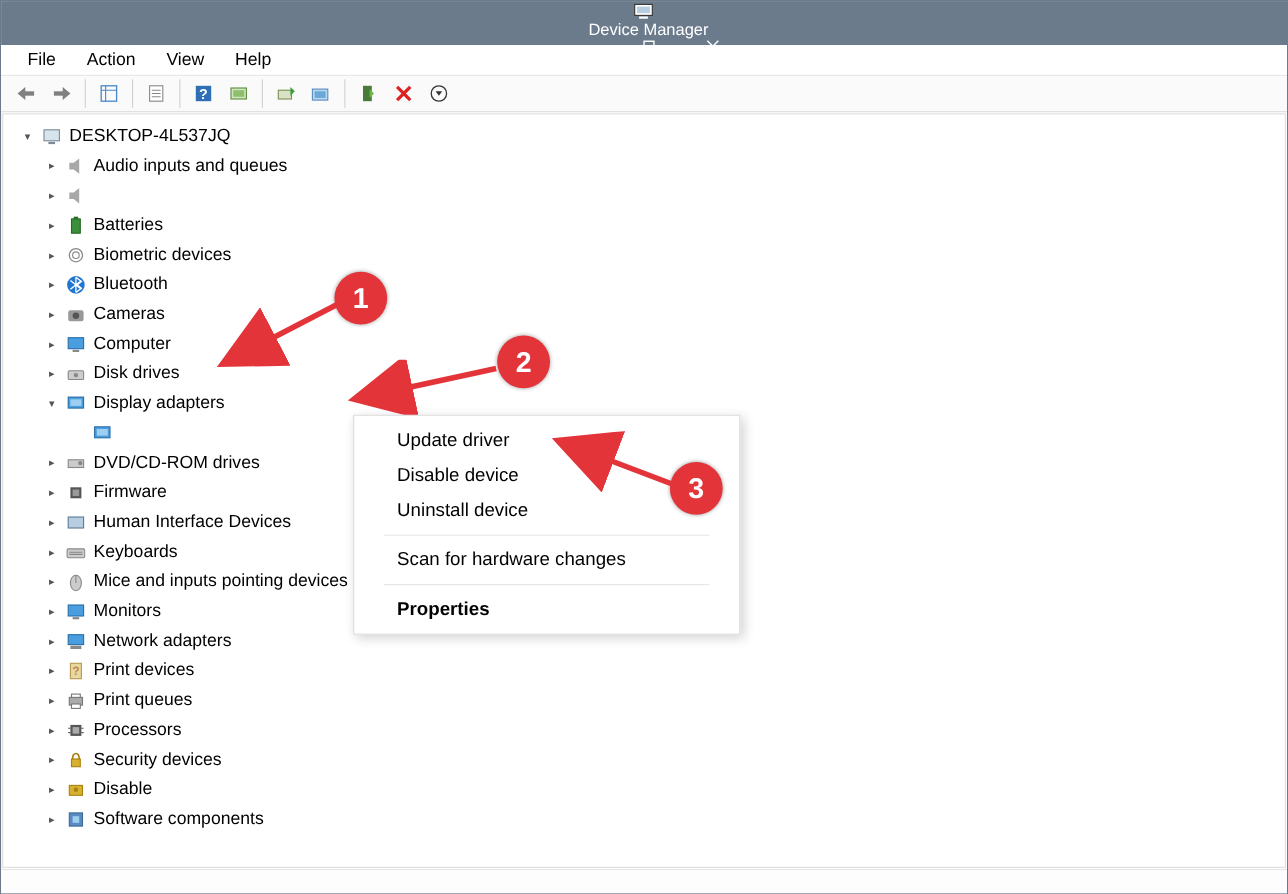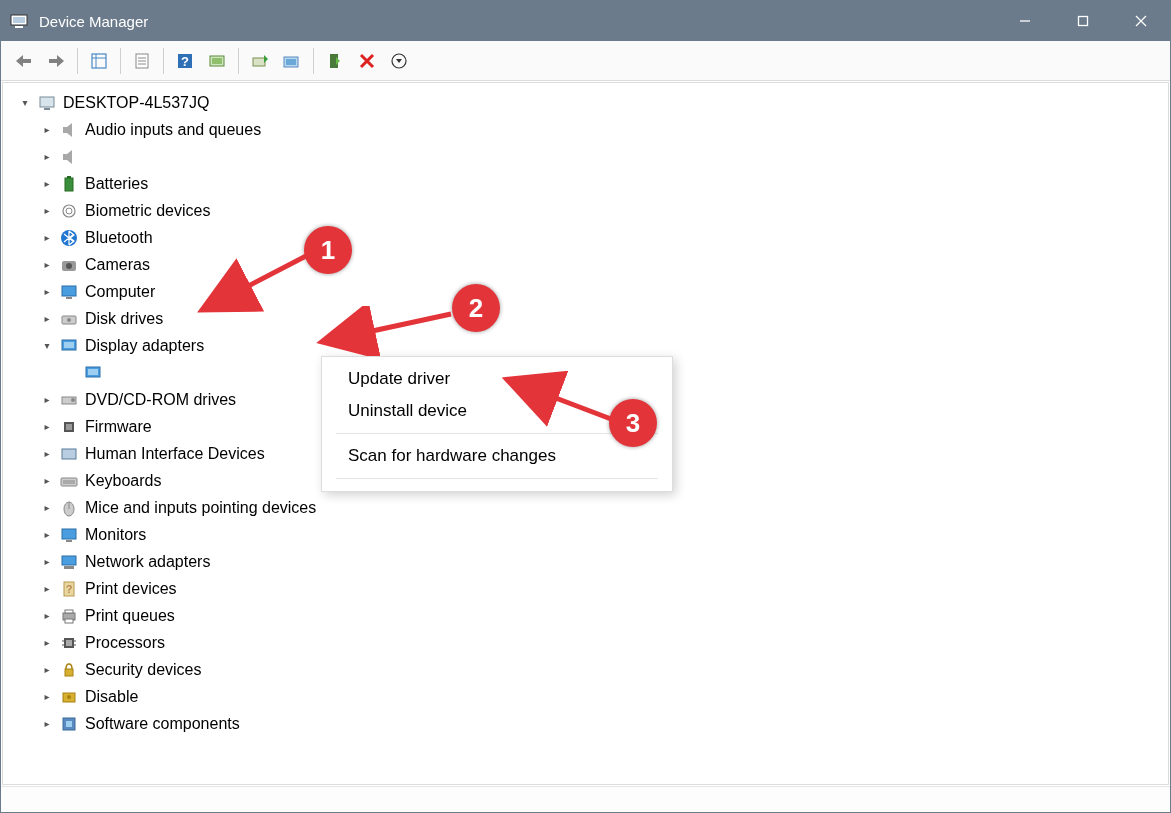--- a/index.html
+++ b/index.html
@@ -11,20 +11,21 @@
   border: 1px solid #6b7b8c;
   display: flex; flex-direction: column;
 }
 
 
 .titlebar {
   height: 40px; background: #6b7b8c;
   display: flex; align-items: center;
   color: #fff; font-size: 15px;
   padding-left: 8px;
+  flex-direction: column;
 }
 .titlebar .app-icon {
   width: 20px; height: 20px; margin-right: 10px;
   display: flex; align-items: center; justify-content: center;
 }
 .titlebar .title-text { flex: 1; }
 .titlebar .ctl-group { display: flex; height: 100%; }
 .titlebar .ctl {
   width: 58px; height: 100%;
   display: flex; align-items: center; justify-content: center;
@@ -88,21 +89,21 @@
 }
 
 
 .ctxmenu {
   position: absolute;
   left: 320px; top: 275px;
   width: 352px;
   background: #fff;
   border: 1px solid #ddd;
   box-shadow: 3px 3px 10px rgba(0,0,0,.18);
-  padding: 6px 2px;
+  padding: 6px 15px;
   font-size: 17px;
 }
 .ctxmenu .citem {
   padding: 6px 24px; cursor: default;
 }
 .ctxmenu .csep { height: 1px; background: #e5e5e5; margin: 6px 12px; }
 .ctxmenu .citem.bold { font-weight: 700; }
 
 
 .badge {
@@ -146,20 +147,26 @@
         </div>
       <div class="ctl close">
           <svg width="12" height="12">
             <line x1="1" y1="1" x2="11" y2="11" stroke="#fff" stroke-width="1.3"></line>
             <line x1="11" y1="1" x2="1" y2="11" stroke="#fff" stroke-width="1.3"></line>
           </svg>
         </div>
     </div>
   </div>
 
+  <div class="menubar">
+    <span class="menu-item">File</span>
+    <span class="menu-item">Action</span>
+    <span class="menu-item">View</span>
+    <span class="menu-item">Help</span>
+  </div>
 
   <div class="toolbar">
     <div class="tbtn">
         <svg width="20" height="14" viewBox="0 0 20 14">
           <path d="M9 1 L2 7 L9 13 Z" fill="#808080"></path>
           <rect x="8" y="5" width="9" height="4" fill="#808080"></rect>
         </svg>
       </div>
     <div class="tbtn">
         <svg width="20" height="14" viewBox="0 0 20 14">
@@ -473,24 +480,26 @@
               <rect x="3" y="3" width="12" height="12" fill="#5a8ac0" stroke="#3a6a9a"></rect>
               <rect x="6" y="6" width="6" height="6" fill="#9ecff0"></rect>
             </svg>
           </span>
           <span>Software components</span>
         </div>
     </div>
 
     <div class="ctxmenu">
       <div class="citem">Update driver</div>
+      <div class="citem">Disable device</div>
       <div class="citem">Uninstall device</div>
       <div class="csep"></div>
       <div class="citem">Scan for hardware changes</div>
       <div class="csep"></div>
+      <div class="citem bold">Properties</div>
     </div>
 
     <div class="badge" style="left:303px; top:145px;">1</div>
     <div class="badge" style="left:451px; top:203px;">2</div>
     <div class="badge" style="left:608px; top:318px;">3</div>
 
     <svg class="arrow-svg" style="left:190px; top:165px;" width="130" height="80">
       <defs>
           <marker id="ah1" markerWidth="12" markerHeight="12" refX="10" refY="6" orient="auto">
             <path d="M0 0 L12 6 L0 12 Z" fill="#e3343a"></path>

